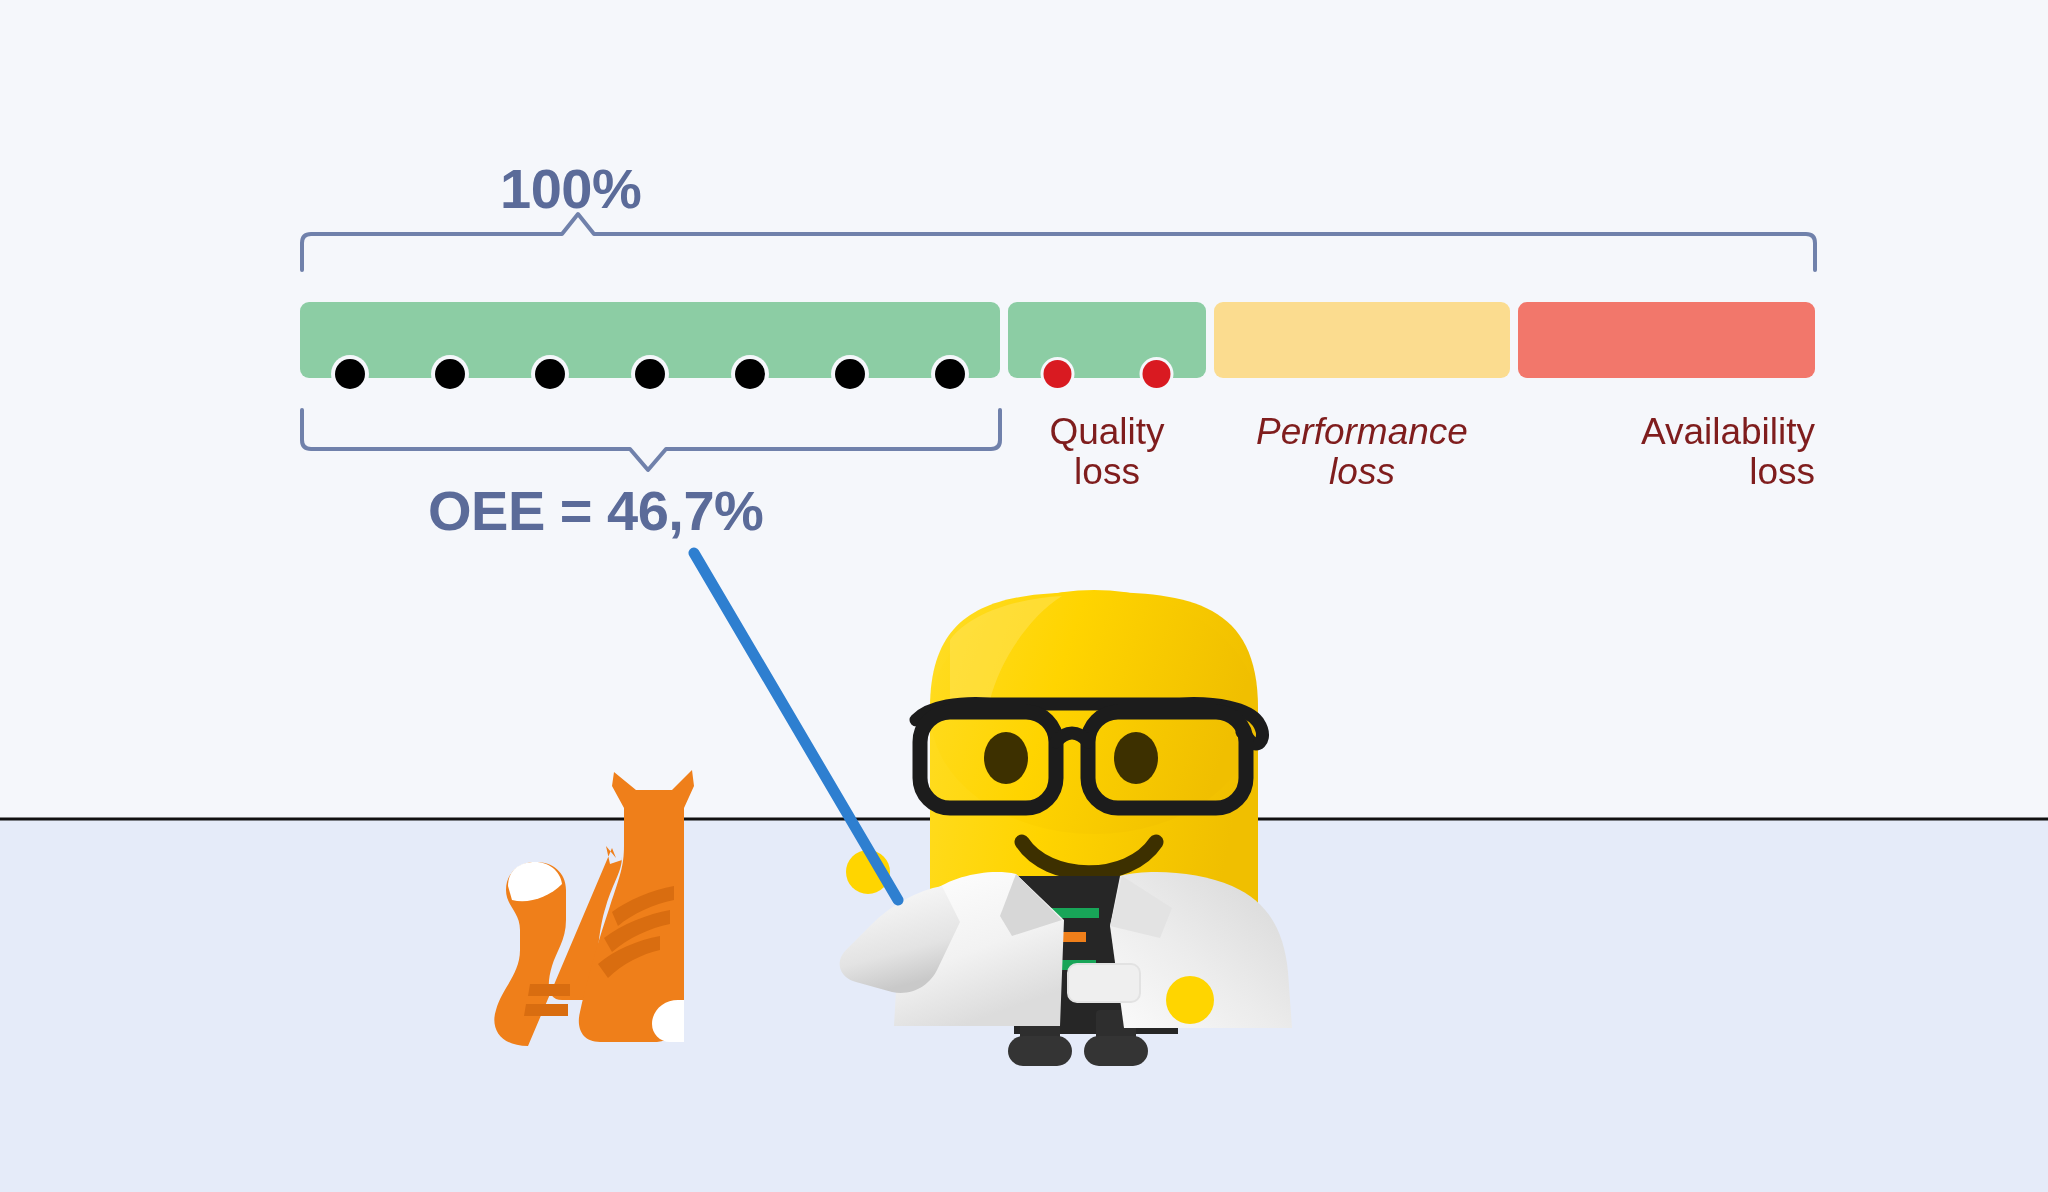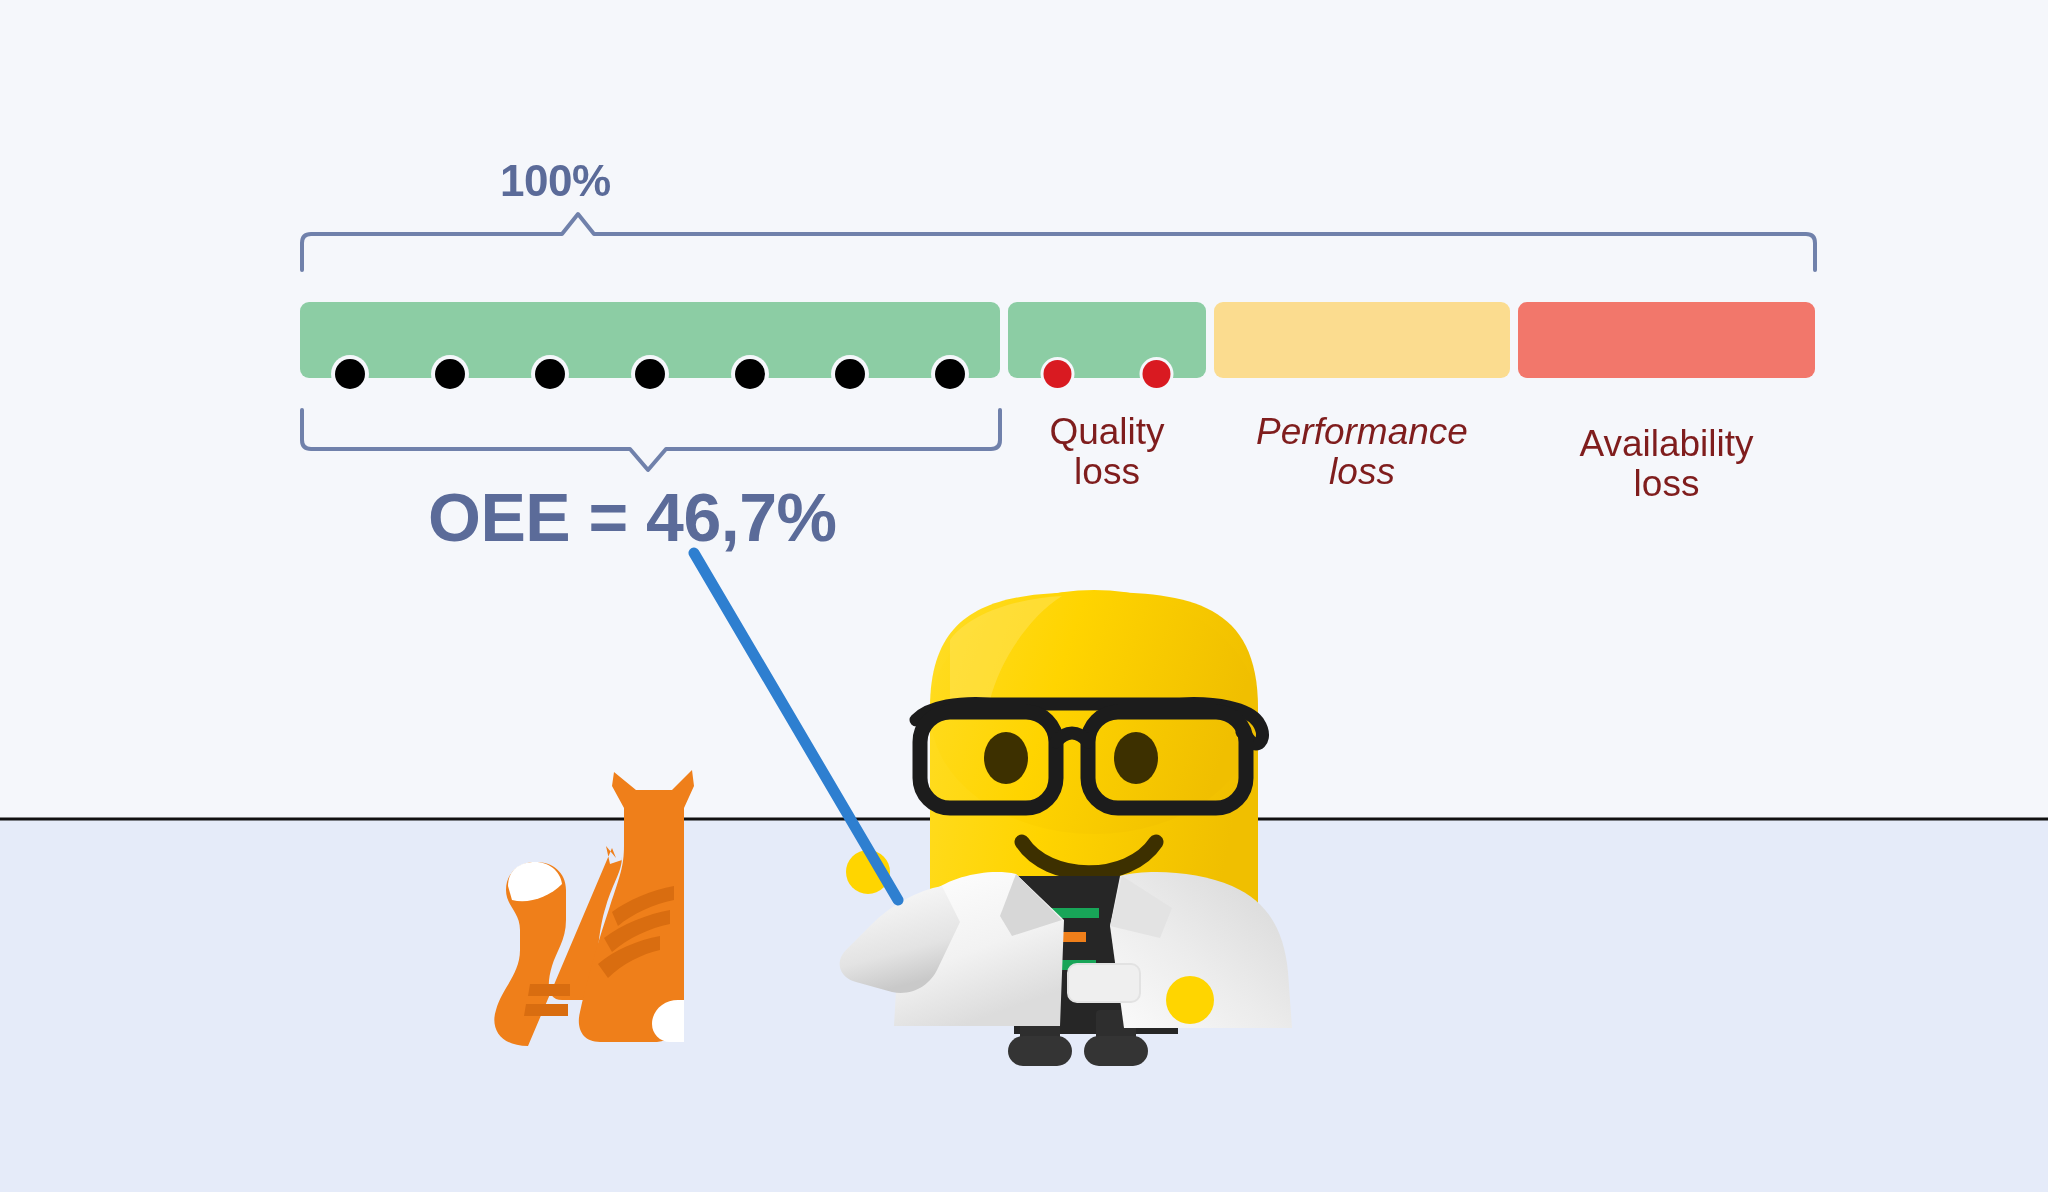--- a/index.html
+++ b/index.html
@@ -9,29 +9,29 @@
     font-family:"Liberation Sans", sans-serif;
     overflow:hidden;
     position:relative;
   }
   #stage{position:absolute;inset:0;width:2048px;height:1192px;}
   #stage > svg{position:absolute;top:0;left:0;}
 
   .lbl-100{
     position:absolute;
     font-weight:bold;
-    font-size:44px;
+    font-size:56px;
     color:#5b6b99;
     letter-spacing:-0.5px;
     white-space:nowrap;
   }
   .lbl-oee{
     position:absolute;
     font-weight:bold;
-    font-size:68px;
+    font-size:56px;
     color:#5b6b99;
     letter-spacing:-0.5px;
     white-space:nowrap;
   }
   .seg-label{
     position:absolute;
     font-size:37px;
     color:#7f1d1d;
     text-align:center;
     line-height:1.08;
@@ -86,21 +86,21 @@
   </svg>
 
   <div class="lbl-100" style="left: 500px; top: 156px; color: rgb(91, 107, 153);">100%</div>
 
   <div class="lbl-oee" style="left: 428px; top: 478px; color: rgb(91, 107, 153);">OEE = 46,7%</div>
 
   <div class="seg-label" style="left:1008px;top:412px;width:198px;">Quality
 loss</div>
   <div class="seg-label" style="left:1214px;top:412px;width:296px;font-style:italic;">Performance
 loss</div>
-  <div class="seg-label" style="left:1518px;top:424px;width:297px;">Availability
+  <div class="seg-label" style="left:1518px;top:412px;width:297px;text-align:right;">Availability
 loss</div>
 
   <svg width="2048" height="1192">
     <defs>
       <linearGradient id="headGrad" x1="0" y1="0" x2="1" y2="0.25">
         <stop offset="0%" stop-color="#ffdd25"></stop>
         <stop offset="45%" stop-color="#ffd400"></stop>
         <stop offset="100%" stop-color="#f0bf00"></stop>
       </linearGradient>
       <linearGradient id="coatGrad" x1="0" y1="0" x2="0.4" y2="1">

